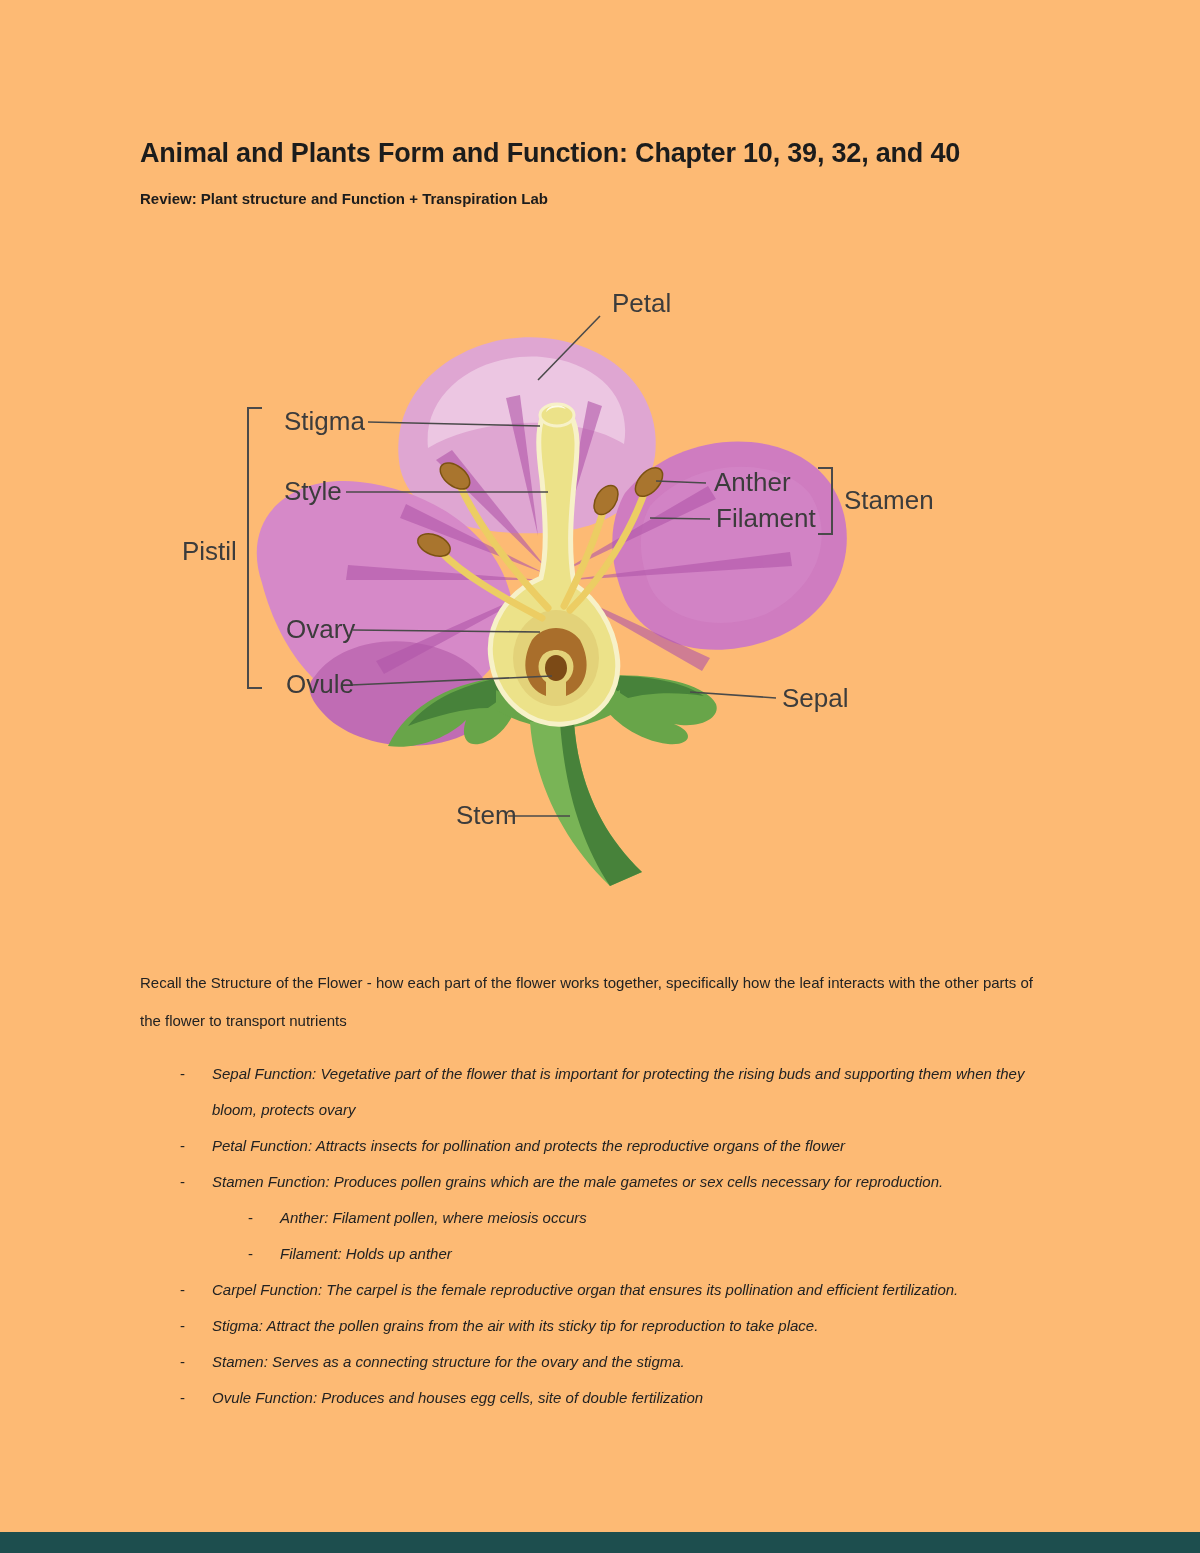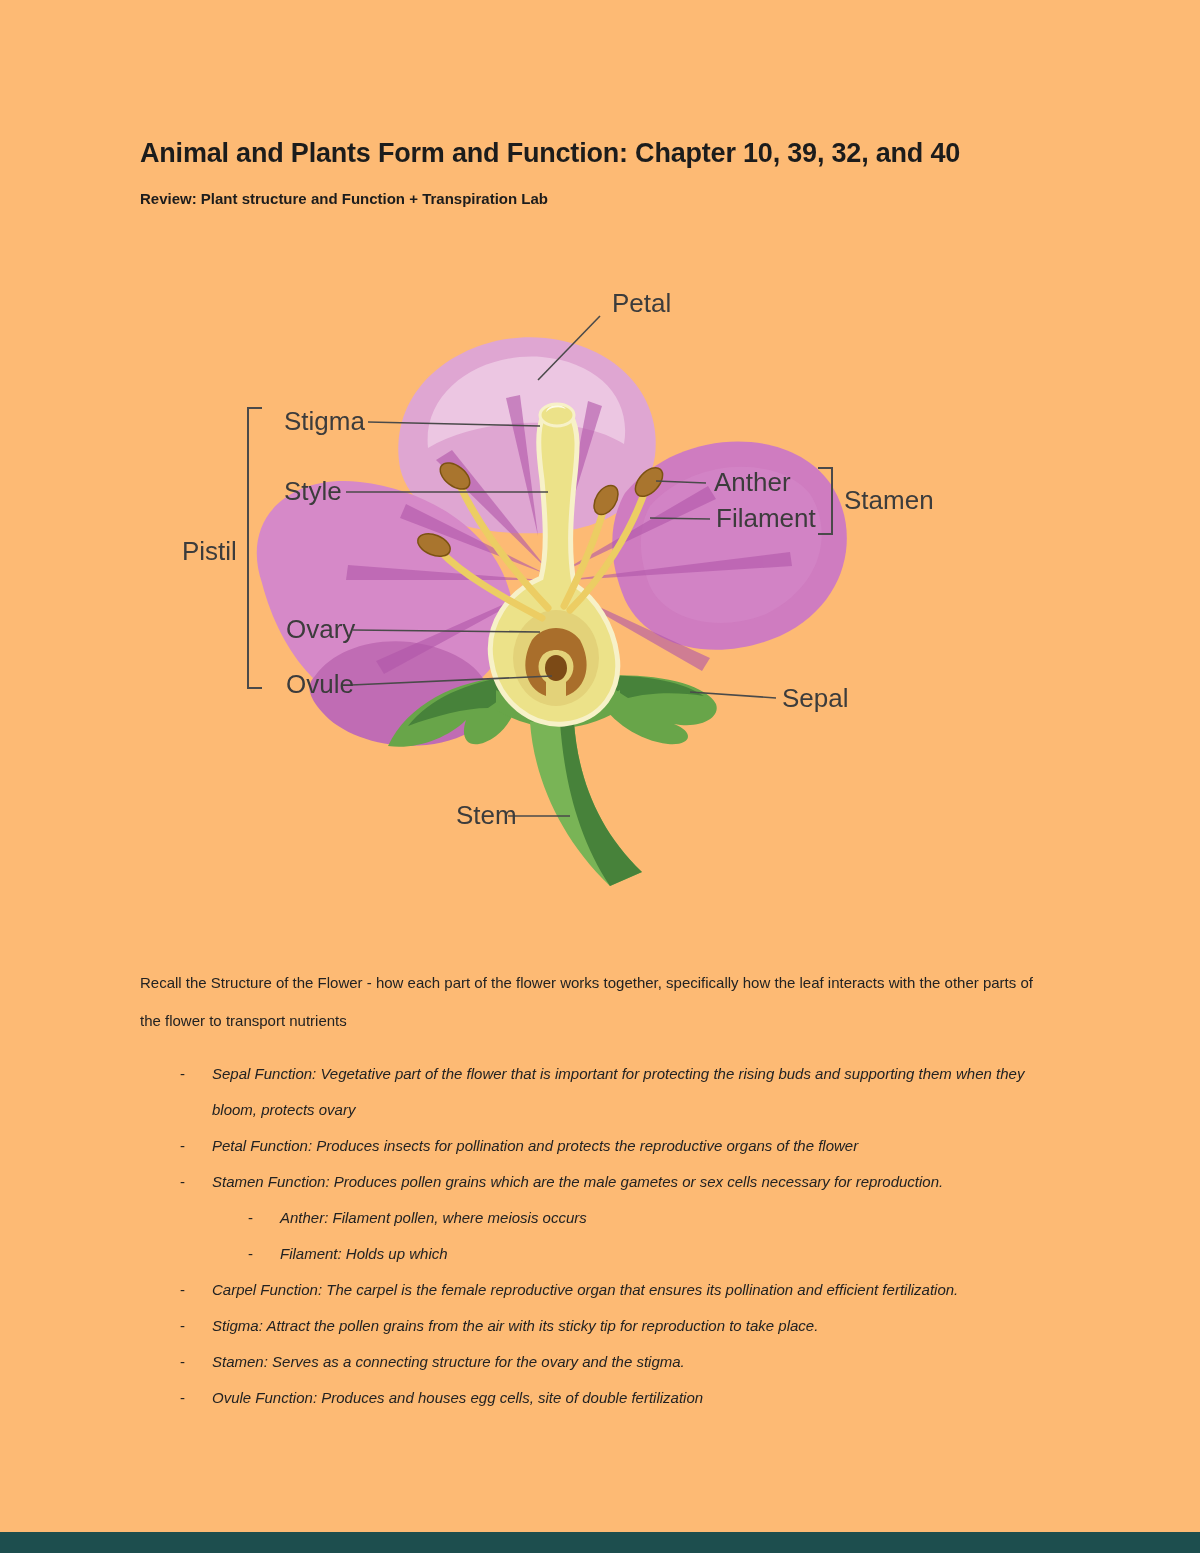--- a/index.html
+++ b/index.html
@@ -120,33 +120,33 @@
 
   <div class="content">
     <p class="intro">Recall the Structure of the Flower - how each part of the flower works together, specifically how the leaf interacts with the other parts of the flower to transport nutrients</p>
     <div>
         <div class="bullet level1">
           <span class="dash">-</span>
           <span class="btext">Sepal Function: Vegetative part of the flower that is important for protecting the rising buds and supporting them when they bloom, protects ovary</span>
         </div>
         <div class="bullet level1">
           <span class="dash">-</span>
-          <span class="btext">Petal Function: Produces insects for pollination and protects the reproductive organs of the flower</span>
+          <span class="btext">Petal Function: Attracts insects for pollination and protects the reproductive organs of the flower</span>
         </div>
         <div class="bullet level1">
           <span class="dash">-</span>
           <span class="btext">Stamen Function: Produces pollen grains which are the male gametes or sex cells necessary for reproduction.</span>
         </div>
         <div class="bullet level2">
           <span class="dash">-</span>
           <span class="btext">Anther: Filament pollen, where meiosis occurs</span>
         </div>
         <div class="bullet level2">
           <span class="dash">-</span>
-          <span class="btext">Filament: Holds up which</span>
+          <span class="btext">Filament: Holds up anther</span>
         </div>
         <div class="bullet level1">
           <span class="dash">-</span>
           <span class="btext">Carpel Function: The carpel is the female reproductive organ that ensures its pollination and efficient fertilization.</span>
         </div>
         <div class="bullet level1">
           <span class="dash">-</span>
           <span class="btext">Stigma: Attract the pollen grains from the air with its sticky tip for reproduction to take place.</span>
         </div>
         <div class="bullet level1">

